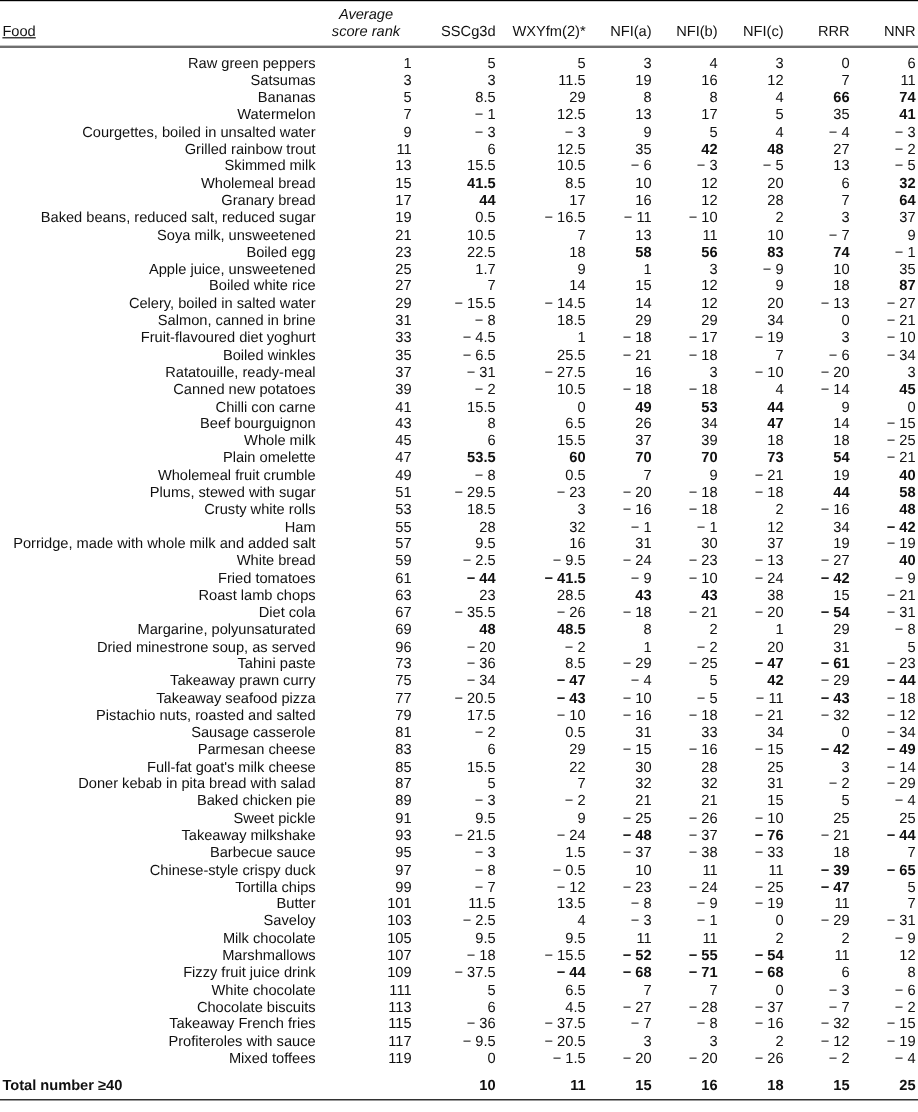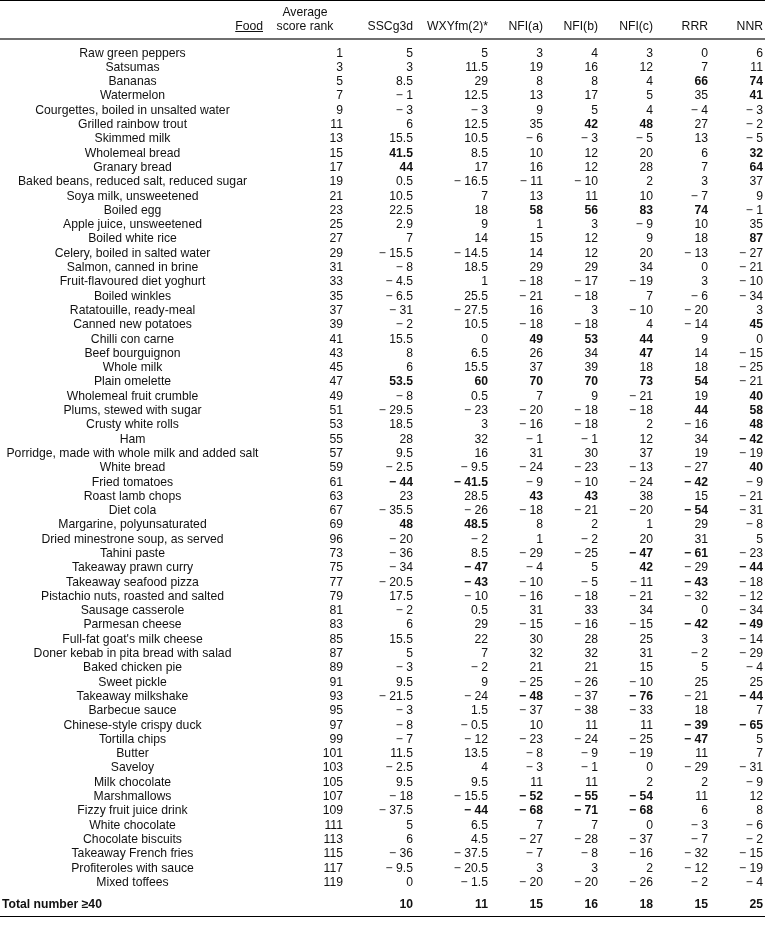--- a/index.html
+++ b/index.html
@@ -1,24 +1,24 @@
 <!DOCTYPE html>
 <html><head>
 <meta charset="utf-8">
 <style>
   html, body { margin: 0; padding: 0; background: #ffffff; }
   body { width: 765px; height: 927px; overflow: hidden; font-family: "Liberation Sans", sans-serif; color: #111; }
   .wrap { position: relative; width: 765px; }
   table { border-collapse: collapse; width: 765px; font-size: 12.2px; line-height: 14.3px; }
   thead tr.top th { border-top: 1.5px solid #000; }
   thead th { font-weight: normal; padding: 4px 2px 4px 2px; vertical-align: bottom; text-align: right; white-space: nowrap; border-bottom: 2.5px solid #6f6f6f; }
-  thead th.food { text-align: right; padding-left: 2px; text-decoration: underline; }
-  thead th.rank { text-align: center; }
+  thead th.food { text-align: left; padding-left: 2px; text-decoration: underline; }
+  thead th.rank { text-align: center; font-style: italic; }
   tbody td { padding: 0 2px; text-align: right; white-space: nowrap; height: 14.3px; }
-  tbody td.food { text-align: center; padding-left: 2px; }
+  tbody td.food { text-align: right; padding-left: 2px; }
   tbody tr.first td { padding-top: 6px; }
   tbody td.b { font-weight: bold; }
   tfoot td { font-weight: bold; text-align: right; padding: 8px 2px 5px 2px; border-bottom: 1.5px solid #000; }
   tfoot td.food { text-align: left; }
   col.c-food { width: 265px; }
   col.c-rank { width: 80px; }
   col.c-ssc { width: 70px; }
   col.c-wxy { width: 75px; }
   col.c-n { width: 55px; }
 </style>
@@ -183,21 +183,21 @@
           <td>18</td>
           <td class="b">58</td>
           <td class="b">56</td>
           <td class="b">83</td>
           <td class="b">74</td>
           <td>− 1</td>
         </tr>
         <tr>
           <td class="food">Apple juice, unsweetened</td>
           <td>25</td>
-          <td>2.9</td>
+          <td>1.7</td>
           <td>9</td>
           <td>1</td>
           <td>3</td>
           <td>− 9</td>
           <td>10</td>
           <td>35</td>
         </tr>
         <tr>
           <td class="food">Boiled white rice</td>
           <td>27</td>

